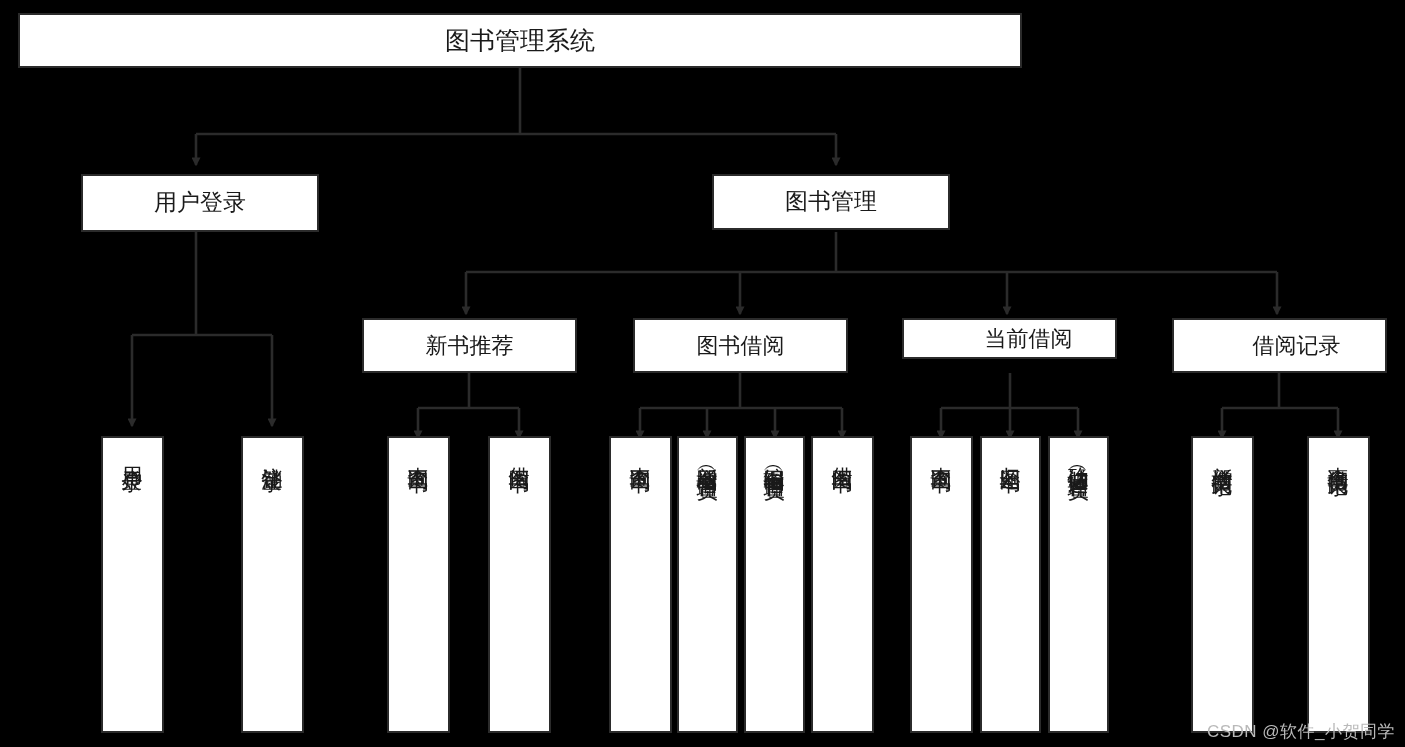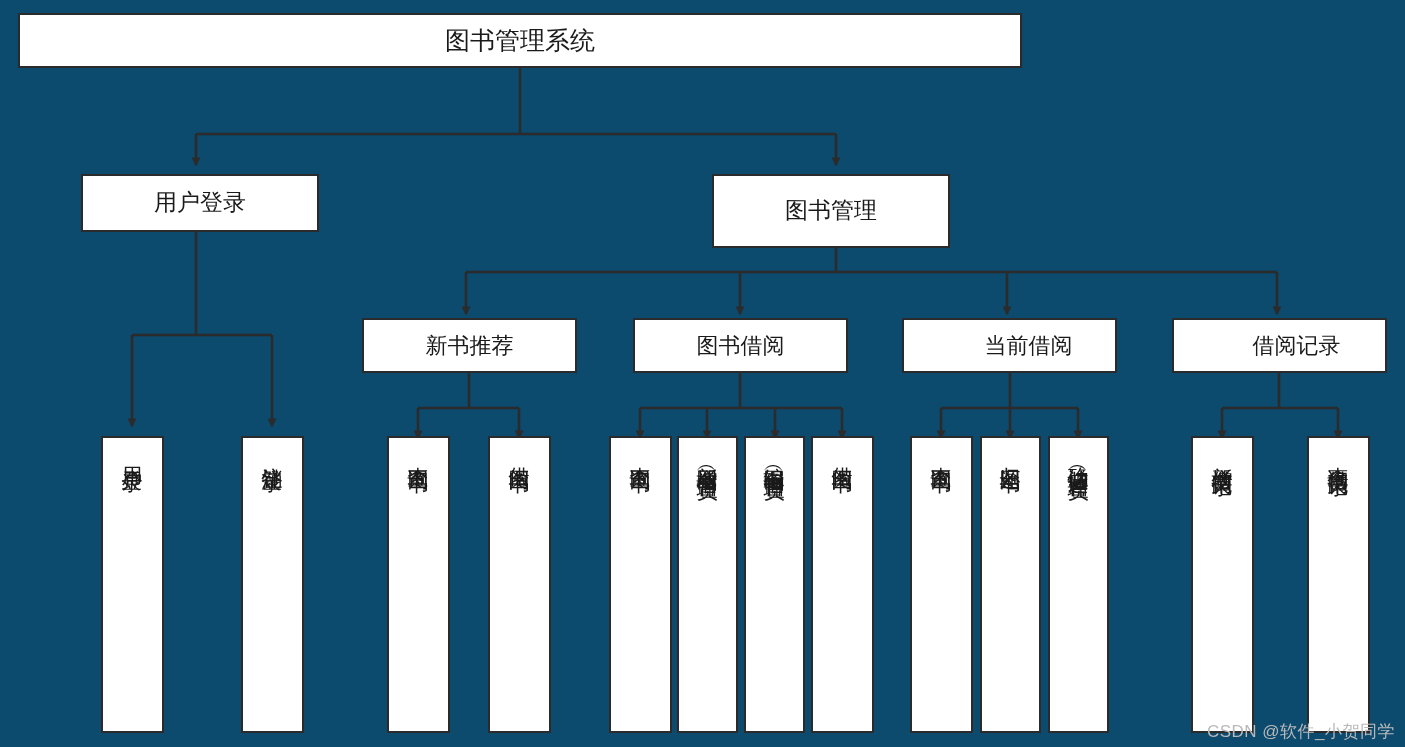--- a/index.html
+++ b/index.html
@@ -10,21 +10,21 @@
   body {
     width: 1405px;
     height: 747px;
     font-family: "Liberation Sans", "DejaVu Sans", sans-serif;
     overflow: hidden;
   }
   #diagram-root {
     position: relative;
     width: 1405px;
     height: 747px;
-    background: #0c4a6e;
+    background: #000000;
   }
   svg.edges {
     position: absolute;
     left: 0;
     top: 0;
     width: 1405px;
     height: 747px;
     pointer-events: none;
   }
   .node {
@@ -126,31 +126,31 @@
     </g>
   </svg>
 
   <div class="node root horizontal" style="left:18px; top:13px; width:1004px; height:55px;">
     <span class="label">图书管理系统</span>
   </div>
 
   <div class="node l1 horizontal" style="left:81px; top:174px; width:238px; height:58px;">
     <span class="label">用户登录</span>
   </div>
-  <div class="node l1 horizontal" style="left:712px; top:174px; width:238px; height:74px;">
+  <div class="node l1 horizontal" style="left:712px; top:174px; width:238px; height:56px;">
     <span class="label">图书管理</span>
   </div>
 
   <div class="node l2 horizontal" style="left:362px; top:318px; width:215px; height:55px;">
     <span class="label">新书推荐</span>
   </div>
   <div class="node l2 horizontal" style="left:633px; top:318px; width:215px; height:55px;font-family:Liberation Serif, serif;">
     <span class="label">图书借阅</span>
   </div>
-  <div class="node l2 horizontal" style="left:902px; top:318px; width:215px; height:55px;padding-left:38px;">
+  <div class="node l2 horizontal" style="left:902px; top:318px; width:215px; height:41px;padding-left:38px;">
     <span class="label">当前借阅</span>
   </div>
   <div class="node l2 horizontal" style="left:1172px; top:318px; width:215px; height:55px;padding-left:34px;">
     <span class="label">借阅记录</span>
   </div>
 
   <div class="node leaf vertical" style="left:101px; top:436px; width:63px; height:297px;">
     <span class="label">用户登录</span>
   </div>
   <div class="node leaf vertical" style="left:241px; top:436px; width:63px; height:297px;">

